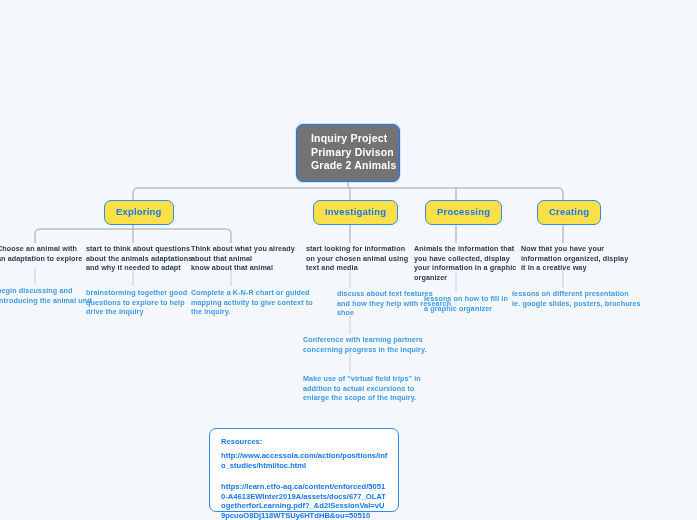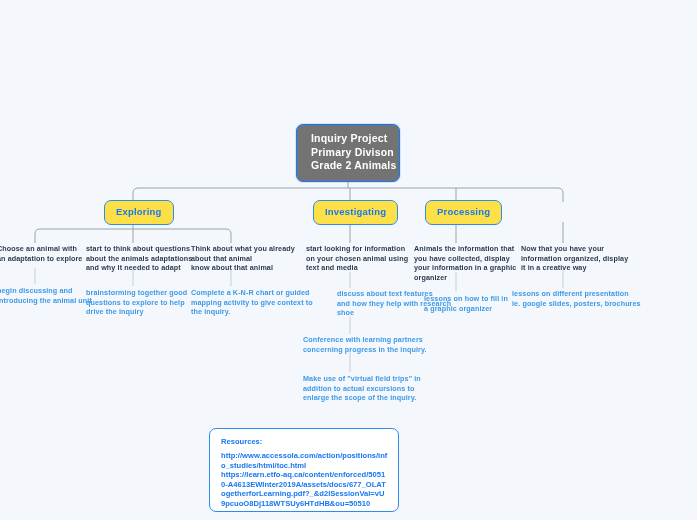--- a/index.html
+++ b/index.html
@@ -100,21 +100,21 @@
   .resources-link {
     color: #1878f0;
     font-weight: bold;
     font-size: 7.6px;
     line-height: 9.6px;
     word-break: break-all;
     display: block;
     cursor: pointer;
   }
   .resources-link + .resources-link {
-    margin-top: 0px;
+    margin-top: 12px;
   }
 </style>
 </head>
 <body>
 
 <div id="canvas">
 
   <svg class="connectors" viewBox="0 0 697 520">
 
     <path d="M348,177 L348,188" stroke="#9aa3ad" stroke-width="1" fill="none"></path>
@@ -150,20 +150,23 @@
   </div>
 
   <div class="node branch-node" style="left:104px; top:200px;">
     <span>Exploring</span>
   </div>
   <div class="node branch-node" style="left:313px; top:200px;">
     <span>Investigating</span>
   </div>
   <div class="node branch-node" style="left:425px; top:200px;">
     <span>Processing</span>
+  </div>
+  <div class="node branch-node" style="left:537px; top:200px;">
+    <span>Creating</span>
   </div>
 
   <div class="node leaf-dark" style="left:-3px; top:244px; width:110px;">
     <div>Choose an animal with</div>
     <div>an adaptation to explore</div>
   </div>
   <div class="node leaf-blue" style="left:-3px; top:286px; width:110px;">
     <div>begin discussing and</div>
     <div>introducing the animal unit</div>
   </div>

